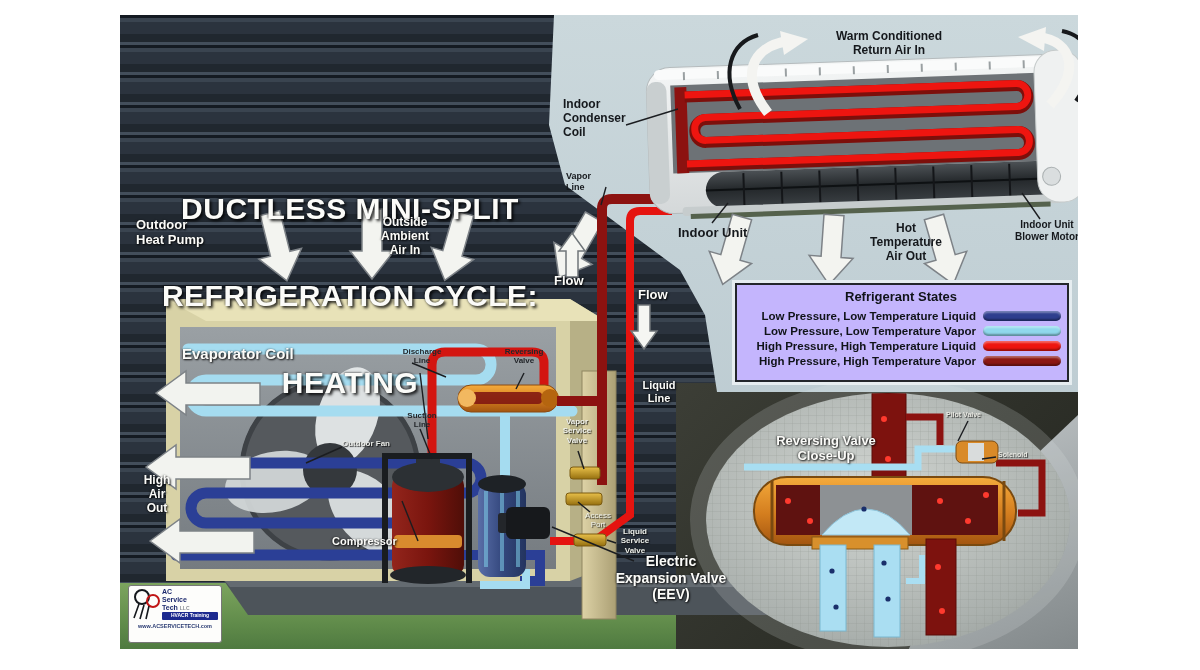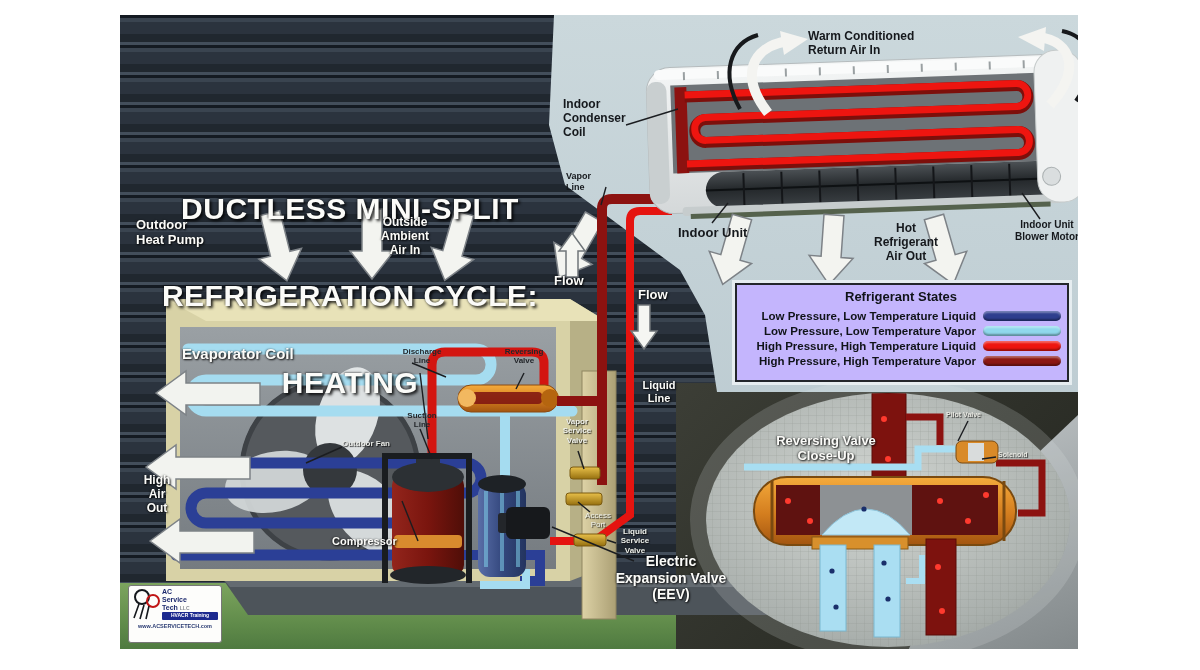--- a/index.html
+++ b/index.html
@@ -330,30 +330,30 @@
 Service
 Valve</div>
   <div class="lbl w" style="left:212px;top:520px;font-size:11px;">Compressor</div>
   <div class="lbl w" style="left:488px;top:538px;width:126px;text-align:center;font-size:14px;">Electric
 Expansion Valve
 (EEV)</div>
   <div class="lbl w" style="left:14px;top:458px;width:46px;text-align:center;font-size:12px;">High
 Air
 Out</div>
 
-  <div class="lbl d" style="left:688px;top:14px;width:162px;font-size:12px;">Warm Conditioned
+  <div class="lbl d" style="left:688px;top:14px;width:162px;text-align:center;font-size:12px;">Warm Conditioned
 Return Air In</div>
   <div class="lbl d" style="left:443px;top:82px;font-size:12px;">Indoor
 Condenser
 Coil</div>
   <div class="lbl d" style="left:446px;top:156px;font-size:9px;">Vapor
 Line</div>
   <div class="lbl d" style="left:558px;top:210px;font-size:13px;">Indoor Unit</div>
   <div class="lbl d" style="left:740px;top:206px;width:92px;text-align:center;font-size:12px;">Hot
-Refrigerant
+Temperature
 Air Out</div>
   <div class="lbl d" style="left:876px;top:204px;width:102px;text-align:center;font-size:10px;">Indoor Unit
 Blower Motor</div>
 
   <div class="lbl w" style="left:640px;top:418px;width:132px;text-align:center;font-size:13px;">Reversing Valve
 Close-Up</div>
   <div class="lbl" style="left:826px;top:396px;font-size:7px;color:#e8e8e2;font-weight:bold;text-shadow:1px 1px 1px rgba(0,0,0,.7);">Pilot Valve</div>
   <div class="lbl" style="left:878px;top:436px;font-size:7px;color:#e8e8e2;font-weight:bold;text-shadow:1px 1px 1px rgba(0,0,0,.7);">Solenoid</div>
 
   <div class="legend">

